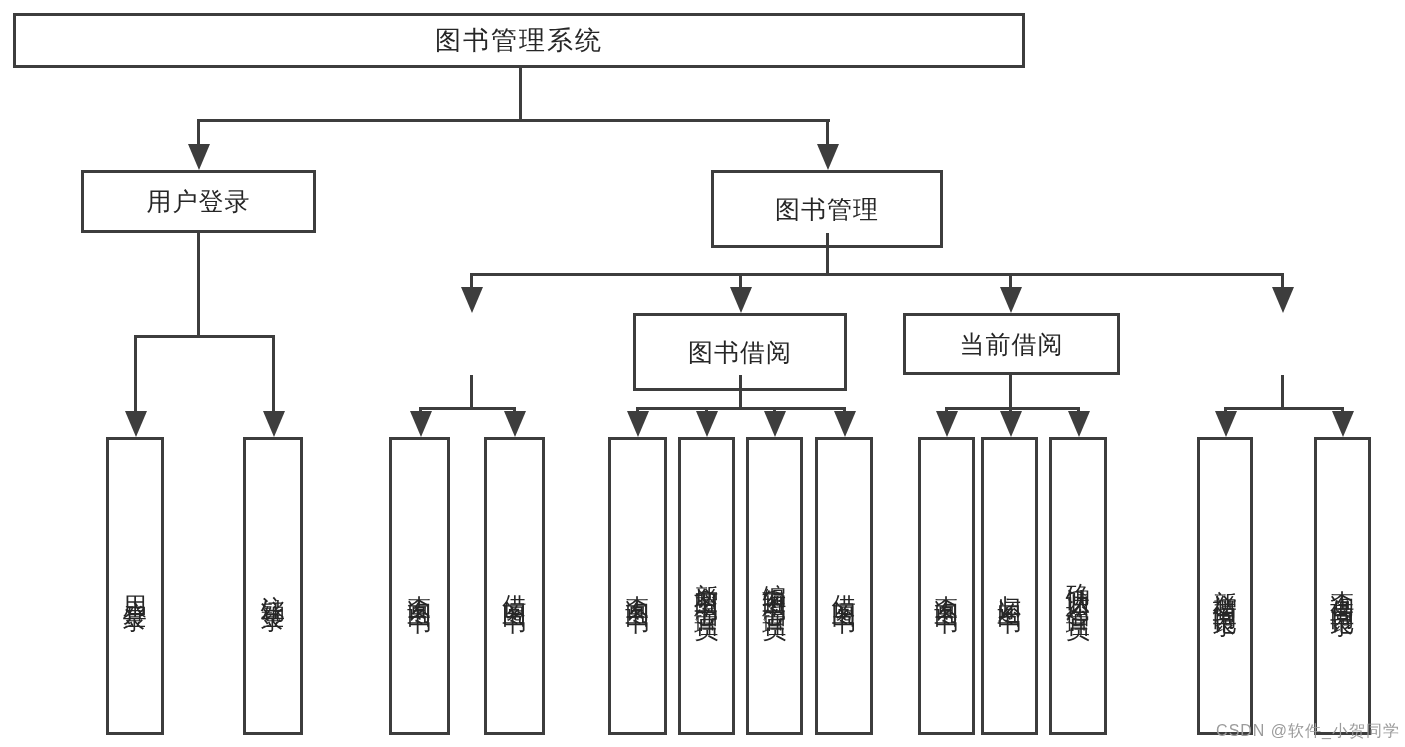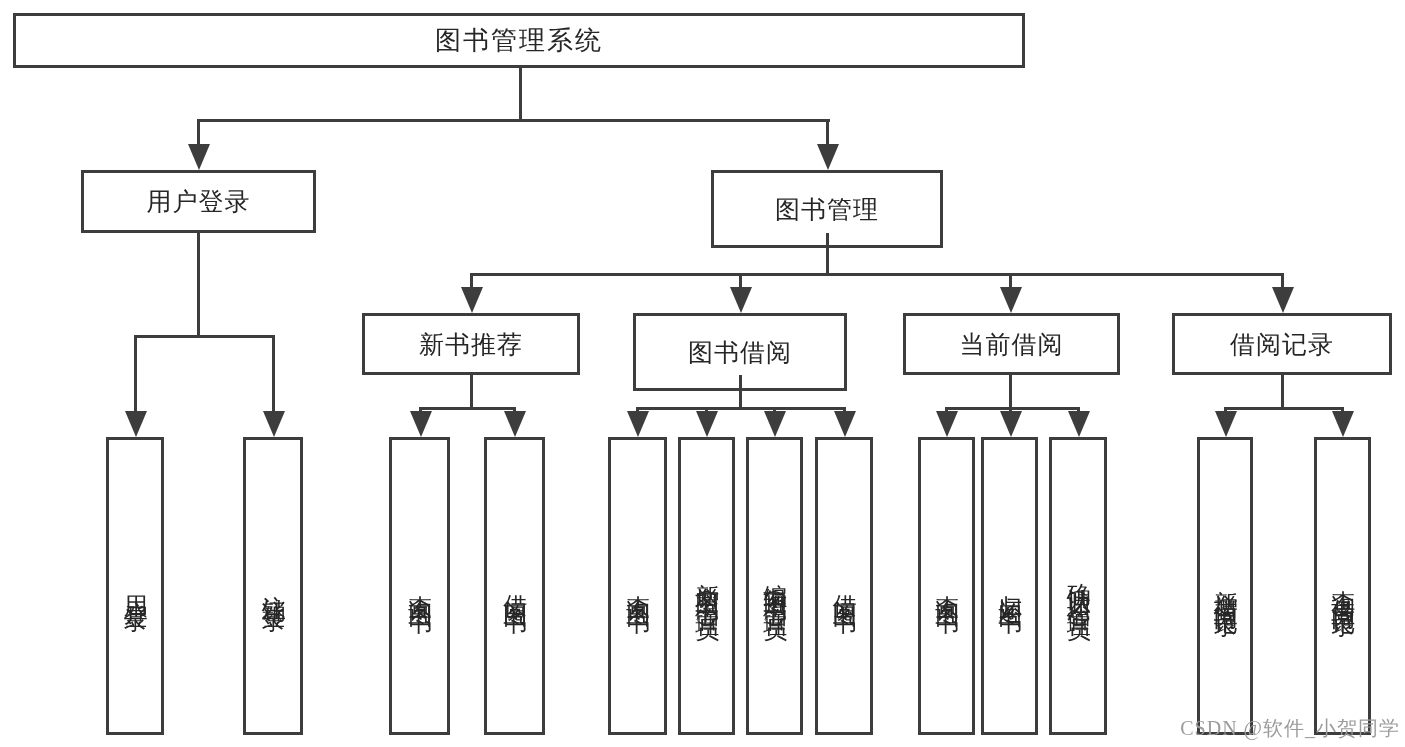--- a/index.html
+++ b/index.html
@@ -1,21 +1,21 @@
 <!DOCTYPE html>
 <html style="--line: #3d3d3d; --text: #262626; --watermark: #9b9b9b; --background: #ffffff;"><head>
 <meta charset="utf-8">
 <style>
   html, body { margin: 0; padding: 0; background: #ffffff; }
   #stage {
     position: relative;
     width: 1405px;
     height: 747px;
     background: var(--background, #ffffff);
-    font-family: Liberation Serif, serif;
+    font-family: Liberation Sans, sans-serif;
     overflow: hidden;
   }
   .node {
     position: absolute;
     box-sizing: border-box;
     border: 3px solid var(--line, #3d3d3d);
     background: #ffffff;
     display: flex;
     align-items: center;
     justify-content: center;
@@ -42,21 +42,21 @@
     transform: translateX(-50%);
     width: 0; height: 0;
     border-left: 11px solid transparent;
     border-right: 11px solid transparent;
     border-top: 26px solid var(--line, #3d3d3d);
   }
   .watermark {
     position: absolute;
     right: 5px;
     bottom: 5px;
-    font-size: 20px;
+    font-size: 16px;
     color: var(--watermark, #9b9b9b);
     letter-spacing: 1px;
     white-space: nowrap;
     text-align: right;
   }
 </style>
 </head>
 <body>
 
 <div id="stage">
@@ -65,31 +65,25 @@
     <span class="lbl">图书管理系统</span>
   </div>
 
   <div class="node node-h" style="left:81px; top:170px; width:235px; height:63px;">
     <span class="lbl">用户登录</span>
   </div>
   <div class="node node-h" style="left:711px; top:170px; width:232px; height:78px;">
     <span class="lbl">图书管理</span>
   </div>
 
-  <div class="node node-h" style="left:362px; top:313px; width:218px; height:62px;">
-    <span class="lbl">新书推荐</span>
-  </div>
   <div class="node node-h" style="left:633px; top:313px; width:214px; height:78px;">
     <span class="lbl">图书借阅</span>
   </div>
   <div class="node node-h" style="left:903px; top:313px; width:217px; height:62px;">
     <span class="lbl">当前借阅</span>
-  </div>
-  <div class="node node-h" style="left:1172px; top:313px; width:220px; height:62px;">
-    <span class="lbl">借阅记录</span>
   </div>
 
   <div class="node node-v" style="left:106px; top:437px; width:58px; height:298px;">
     <span class="lbl">用户登录</span>
   </div>
   <div class="node node-v" style="left:243px; top:437px; width:60px; height:298px;">
     <span class="lbl">注销登录</span>
   </div>
 
   <div class="node node-v" style="left:389px; top:437px; width:61px; height:298px;">

